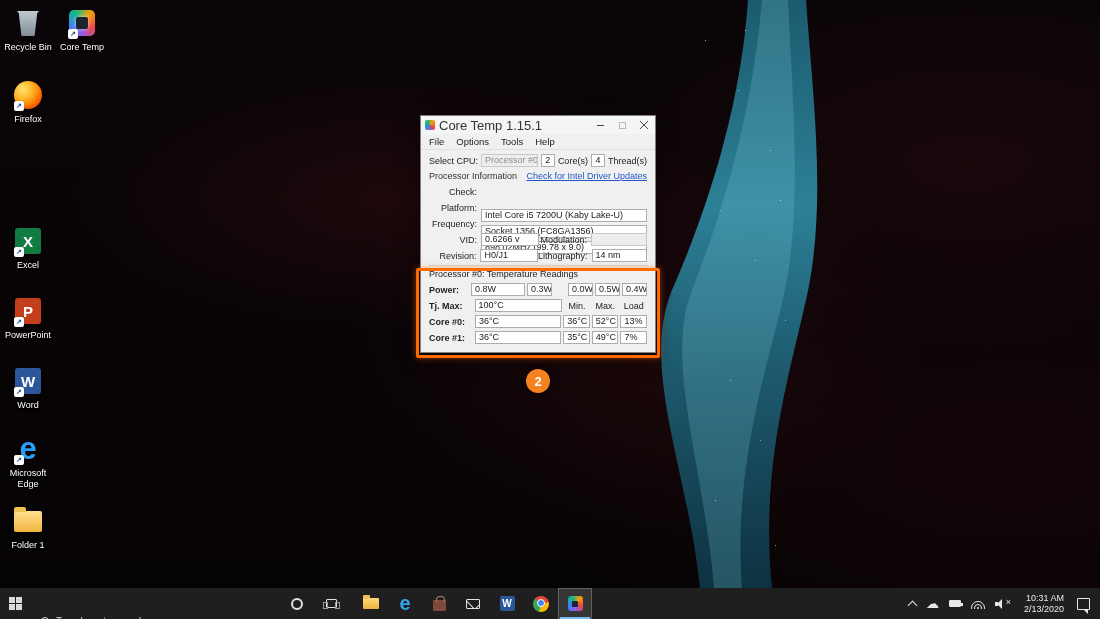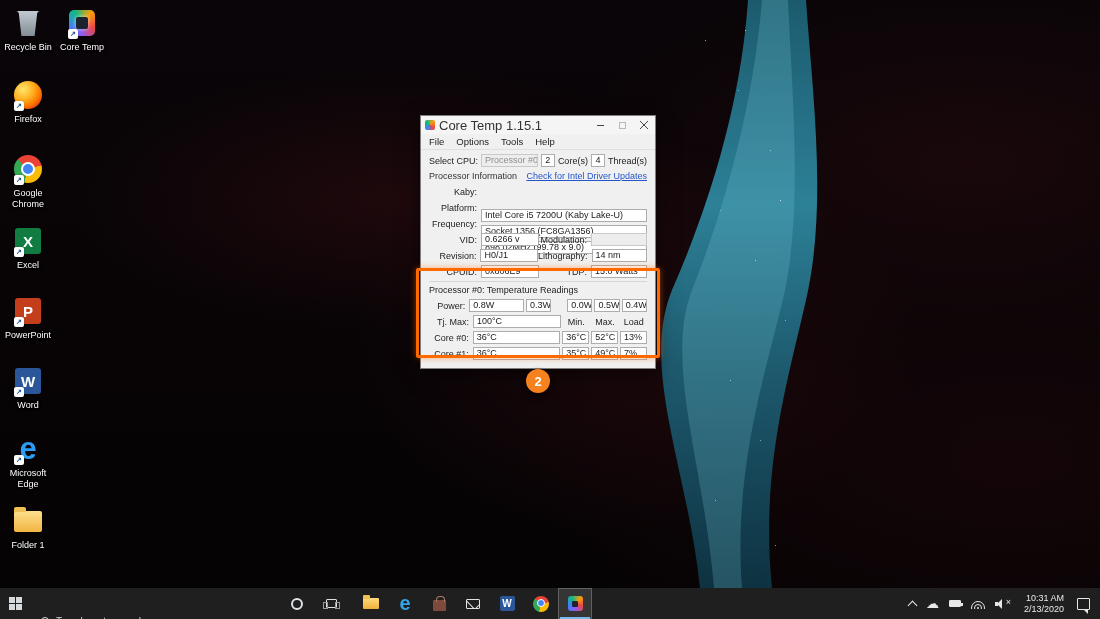--- a/index.html
+++ b/index.html
@@ -79,21 +79,21 @@
   .numf { width:15px; text-align:center; margin:0 3px; }
   .unit { white-space:nowrap; color:#222; }
   .lblr { flex:1; text-align:right; padding-right:4px; color:#222; white-space:nowrap; }
   .halff { width:58px; }
   .rightf { width:56px; }
   .pi-row { justify-content:space-between; height:12px; }
   .pi-left { color:#333; }
   .link { color:#2456c9; text-decoration:underline; cursor:pointer; }
   .section-hd { border-top:1px solid #d6d6d6; padding-top:3px; margin:2px 0 4px 0; color:#222; height:14px; }
   .trow { display:flex; align-items:center; margin-bottom:3px; height:13px; }
-  .tlbl { width:46px; text-align:right; padding-right:4px; white-space:nowrap; }
+  .tlbl { width:46px; text-align:right; padding-right:12px; white-space:nowrap;font-weight:bold; }
   .c1 { width:62px; margin-right:2px; }
   .c2 { width:28px; margin-right:16px; }
   .cwide { width:92px; margin-right:2px; }
   .c3 { width:28px; margin-right:2px; }
   .c5 { width:28px; margin-right:0; }
   .colhd { width:28px; margin-right:2px; text-align:center; color:#222; }
   .colhd.last { margin-right:0; }
 
   
   .hl-box { position:absolute; left:416px; top:268px; width:244px; height:90px;
@@ -198,27 +198,20 @@
       </div>
     <div class="dlabel">Core Temp</div>
   </div>
   <div class="dicon" style="left:0;top:78px">
     <div class="ic">
         <span class="firefox-ic"></span>
         <span class="sc"></span>
       </div>
     <div class="dlabel">Firefox</div>
   </div>
-  <div class="dicon" style="left:0;top:152px">
-    <div class="ic">
-        <span class="chrome-ic"></span>
-        <span class="sc"></span>
-      </div>
-    <div class="dlabel">Google Chrome</div>
-  </div>
   <div class="dicon" style="left:0;top:224px">
     <div class="ic">
         <span class="tile excel-ic"></span>
         <span class="sc"></span>
       </div>
     <div class="dlabel">Excel</div>
   </div>
   <div class="dicon" style="left:0;top:294px">
     <div class="ic">
         <span class="tile ppt-ic"></span>
@@ -279,21 +272,21 @@
         <span class="f numf">4</span>
         <span class="unit">Thread(s)</span>
       </div>
 
       <div class="row pi-row">
         <span class="pi-left">Processor Information</span>
         <span class="link">Check for Intel Driver Updates</span>
       </div>
 
       <div class="row">
-        <span class="lbl">Kaby:</span>
+        <span class="lbl">Check:</span>
         <span class="f grow">Intel Core i5 7200U (Kaby Lake-U)</span>
       </div>
       <div class="row">
         <span class="lbl">Platform:</span>
         <span class="f grow">Socket 1356 (FC8GA1356)</span>
       </div>
       <div class="row">
         <span class="lbl">Frequency:</span>
         <span class="f grow">898.02MHz (99.78 x 9.0)</span>
       </div>
@@ -301,26 +294,20 @@
         <span class="lbl">VID:</span>
         <span class="f halff">0.6266 v</span>
         <span class="lblr">Modulation:</span>
         <span class="f dis rightf"></span>
       </div>
       <div class="row">
         <span class="lbl">Revision:</span>
         <span class="f halff">H0/J1</span>
         <span class="lblr">Lithography:</span>
         <span class="f rightf">14 nm</span>
-      </div>
-      <div class="row">
-        <span class="lbl">CPUID:</span>
-        <span class="f halff">0x806E9</span>
-        <span class="lblr">TDP:</span>
-        <span class="f rightf">15.0 Watts</span>
       </div>
 
       <div class="section-hd">Processor #0: Temperature Readings</div>
 
       <div class="trow">
         <span class="tlbl">Power:</span>
         <span class="f c1">0.8W</span>
         <span class="f c2">0.3W</span>
         <span class="f c3">0.0W</span>
         <span class="f c3">0.5W</span>

